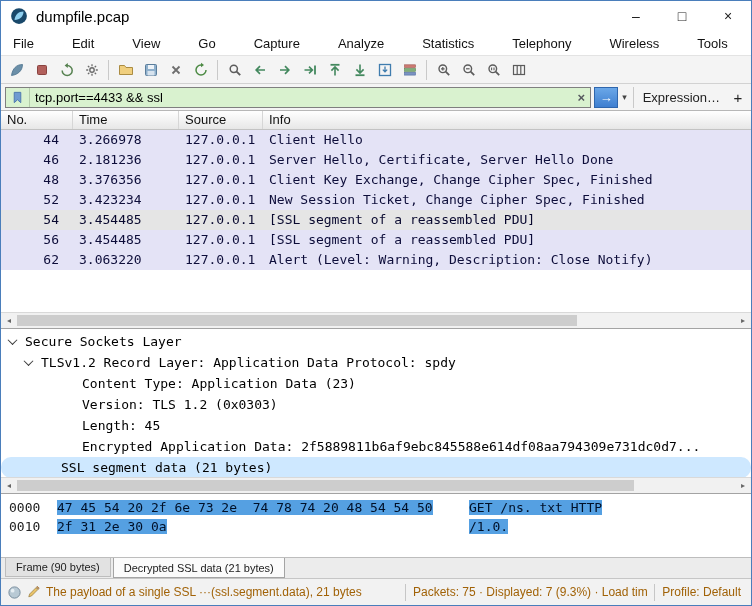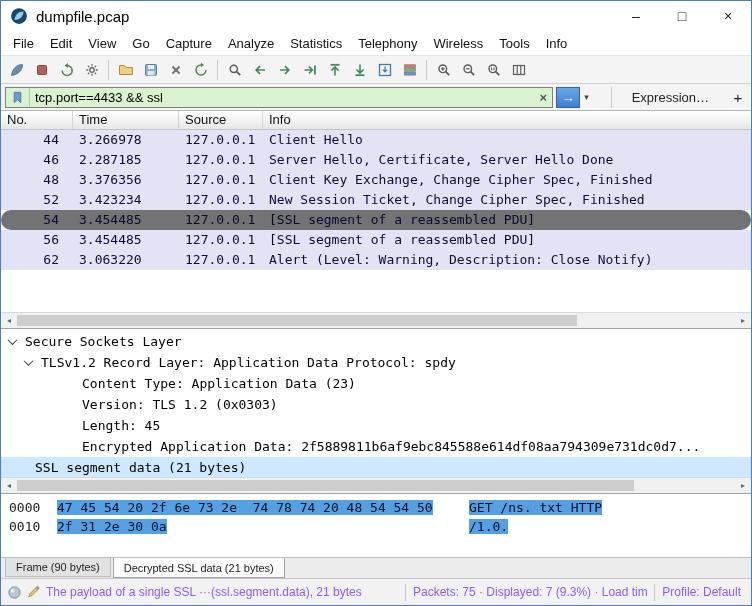--- a/index.html
+++ b/index.html
@@ -8,21 +8,21 @@
             display: flex; flex-direction: column; overflow: hidden; }
 
   
   .titlebar { flex: 0 0 30px; background: #ffffff; display: flex; align-items: center; padding-left: 9px; }
   .appicon { width: 18px; height: 18px; margin-right: 8px; display: flex; }
   .title { font-size: 15px; color: #000; }
   .wincontrols { margin-left: auto; display: flex; height: 100%; }
   .winbtn { width: 46px; display: flex; align-items: center; justify-content: center; font-size: 14px; color: #222; }
 
   
-  .menubar { flex: 0 0 24px; background: #ffffff; display: flex; align-items: center; padding-left: 4px; }
+  .menubar { flex: 0 0 24px; background: #ffffff; display: flex; align-items: center; padding-left: 4px; gap: 22px; }
   .menuitem { font-size: 13px; padding: 3px 8px; color: #111; white-space: nowrap; }
 
   
   .toolbar { flex: 0 0 29px; background: #f4f4f4; border-top: 1px solid #e3e3e3; border-bottom: 1px solid #d2d2d2;
              display: flex; align-items: center; padding: 0 3px; }
   .tbtn { width: 25px; height: 24px; display: flex; align-items: center; justify-content: center; }
   .tsep { width: 1px; height: 20px; background: #c9c9c9; margin: 0 4px; }
 
   
   .filterbar { flex: 0 0 27px; background: #f4f4f4; border-bottom: 1px solid #b7b7b7;
@@ -30,53 +30,53 @@
   .filter-field { flex: 1; height: 21px; background: #d9f2cf; border: 1px solid #7f7f7f;
                   display: flex; align-items: center; }
   .filter-bm { display: flex; align-items: center; padding: 0 4px; height: 100%; border-right: 1px solid #b4ccab; }
   .filter-input { flex: 1; background: transparent; border: none; outline: none; font-size: 13px;
                   font-family: "Liberation Sans", sans-serif; color: #000; padding: 0 5px; }
   .fclear { color: #55585e; font-size: 13px; font-weight: bold; padding: 0 5px; }
   .fapply { width: 24px; height: 21px; margin-left: 3px; background: linear-gradient(#6aa7e8, #3f7fd0);
             color: #fff; display: flex; align-items: center; justify-content: center;
             border: 1px solid #2f66ad; font-size: 13px; }
   .fdrop { font-size: 9px; color: #444; padding: 0 4px; }
-  .fexp { font-size: 13px; color: #222; padding: 0 20px; margin-left: 18px; border-left: 1px solid #c9c9c9;
+  .fexp { font-size: 13px; color: #222; padding: 0 9px; margin-left: 2px; border-left: 1px solid #c9c9c9;
           height: 21px; display: flex; align-items: center; white-space: nowrap; }
   .fplus { font-size: 15px; color: #222; width: 18px; text-align: center; }
 
   
   .pheader { flex: 0 0 19px; background: linear-gradient(#ffffff, #e7e7e7); border-bottom: 1px solid #c3c3c3;
              display: flex; font-size: 13px; color: #111; }
   .pcell { border-right: 1px solid #d6d6d6; padding: 1px 6px; overflow: hidden; white-space: nowrap; }
   .col-no { width: 72px; }
   .col-time { width: 106px; }
   .col-src { width: 84px; }
   .col-info { flex: 1; border-right: none; }
 
   
   .plist { flex: 0 0 140px; display: flex; flex-direction: column; background: #fff; }
   .prow { height: 20px; display: flex; font-family: "DejaVu Sans Mono", monospace; font-size: 13px;
           line-height: 20px; background: #e4e3f6; color: #0d0d3a; white-space: nowrap; }
   .prow .pcell { border-right: none; padding: 0 6px; }
   .prow .col-no { text-align: right; padding-right: 14px; }
-  .prow.sel { background: #737373; color: #0a0a30; border-radius: 10px; }
+  .prow.sel { background: #e5e5e5; color: #0a0a30; }
   .pfill { flex: 1 1 auto; background: #ffffff; }
 
   
   .hscroll { flex: 0 0 16px; background: #f1f1f1; border-top: 1px solid #d9d9d9; display: flex; align-items: stretch; }
   .sarrow { width: 16px; display: flex; align-items: center; justify-content: center; font-size: 8px; color: #666; }
   .strack { flex: 1; position: relative; }
   .sthumb { position: absolute; top: 2px; bottom: 2px; left: 0; width: 78%; background: #cdcdcd; }
 
   
   .details { flex: 0 0 149px; background: #fff; border-top: 1px solid #a3a3a3; padding-top: 2px;
              font-family: "DejaVu Sans Mono", monospace; font-size: 13px; color: #000; overflow: hidden; }
   .dline { height: 21px; line-height: 21px; display: flex; align-items: center; white-space: nowrap; }
-  .ind0 { padding-left: 8px; } .ind1 { padding-left: 24px; } .ind2 { padding-left: 81px; } .ind-sel { padding-left: 34px; }
+  .ind0 { padding-left: 8px; } .ind1 { padding-left: 24px; } .ind2 { padding-left: 81px; } .ind-sel { padding-left: 60px; border-radius: 10px; }
   .chev { width: 7px; height: 7px; border-right: 1.6px solid #3a3a3a; border-bottom: 1.6px solid #3a3a3a;
           transform: rotate(45deg) translate(-1px,-1px); margin-right: 9px; flex: 0 0 auto; }
   .dsel { background: #cee8ff; }
 
   
   .hexpane { flex: 0 0 64px; background: #fff; border-top: 1px solid #a3a3a3;
              font-family: "DejaVu Sans Mono", monospace; font-size: 13px; padding: 4px 0 0 8px; color: #111; }
   .hrow { height: 19px; line-height: 19px; white-space: pre; display: flex; }
   .hoff { width: 48px; color: #202020; }
   .hbytes { width: 412px; }
@@ -84,21 +84,21 @@
 
   
   .tabbar { flex: 0 0 21px; background: #ececec; border-top: 1px solid #bdbdbd; display: flex;
             align-items: flex-start; padding-left: 4px; }
   .tab { font-size: 11px; padding: 0 10px; background: #e2e2e2; border: 1px solid #bdbdbd; border-top: none;
          color: #222; height: 19px; display: flex; align-items: center; margin-right: 2px; white-space: nowrap; }
   .tab.active { background: #fbfbfb; border-color: #a4a4a4; height: 20px; }
 
   
   .statusbar { flex: 0 0 27px; background: #f2f2f2; border-top: 1px solid #c6c6c6; display: flex;
-               align-items: center; font-size: 12px; color: #8b5cf6; padding: 0 6px; margin-top: auto; }
+               align-items: center; font-size: 12px; color: #a16207; padding: 0 6px; margin-top: auto; }
   .sicon { display: flex; align-items: center; margin-right: 5px; }
   .sleft { display: flex; align-items: center; width: 352px; overflow: hidden; white-space: nowrap; }
   .ssep { width: 1px; height: 17px; background: #c6c6c6; margin: 0 7px; }
   .smid { flex: 1; white-space: nowrap; overflow: hidden; }
   .sright { white-space: nowrap; padding-right: 4px; }
 </style>
 </head>
 <body>
 
 <div class="window">
@@ -282,21 +282,21 @@
 
   <div class="plist">
     <div class="prow">
       <span class="pcell col-no">44</span>
       <span class="pcell col-time">3.266978</span>
       <span class="pcell col-src">127.0.0.1</span>
       <span class="pcell col-info">Client Hello</span>
     </div>
     <div class="prow">
       <span class="pcell col-no">46</span>
-      <span class="pcell col-time">2.287185</span>
+      <span class="pcell col-time">2.181236</span>
       <span class="pcell col-src">127.0.0.1</span>
       <span class="pcell col-info">Server Hello, Certificate, Server Hello Done</span>
     </div>
     <div class="prow">
       <span class="pcell col-no">48</span>
       <span class="pcell col-time">3.376356</span>
       <span class="pcell col-src">127.0.0.1</span>
       <span class="pcell col-info">Client Key Exchange, Change Cipher Spec, Finished</span>
     </div>
     <div class="prow">

